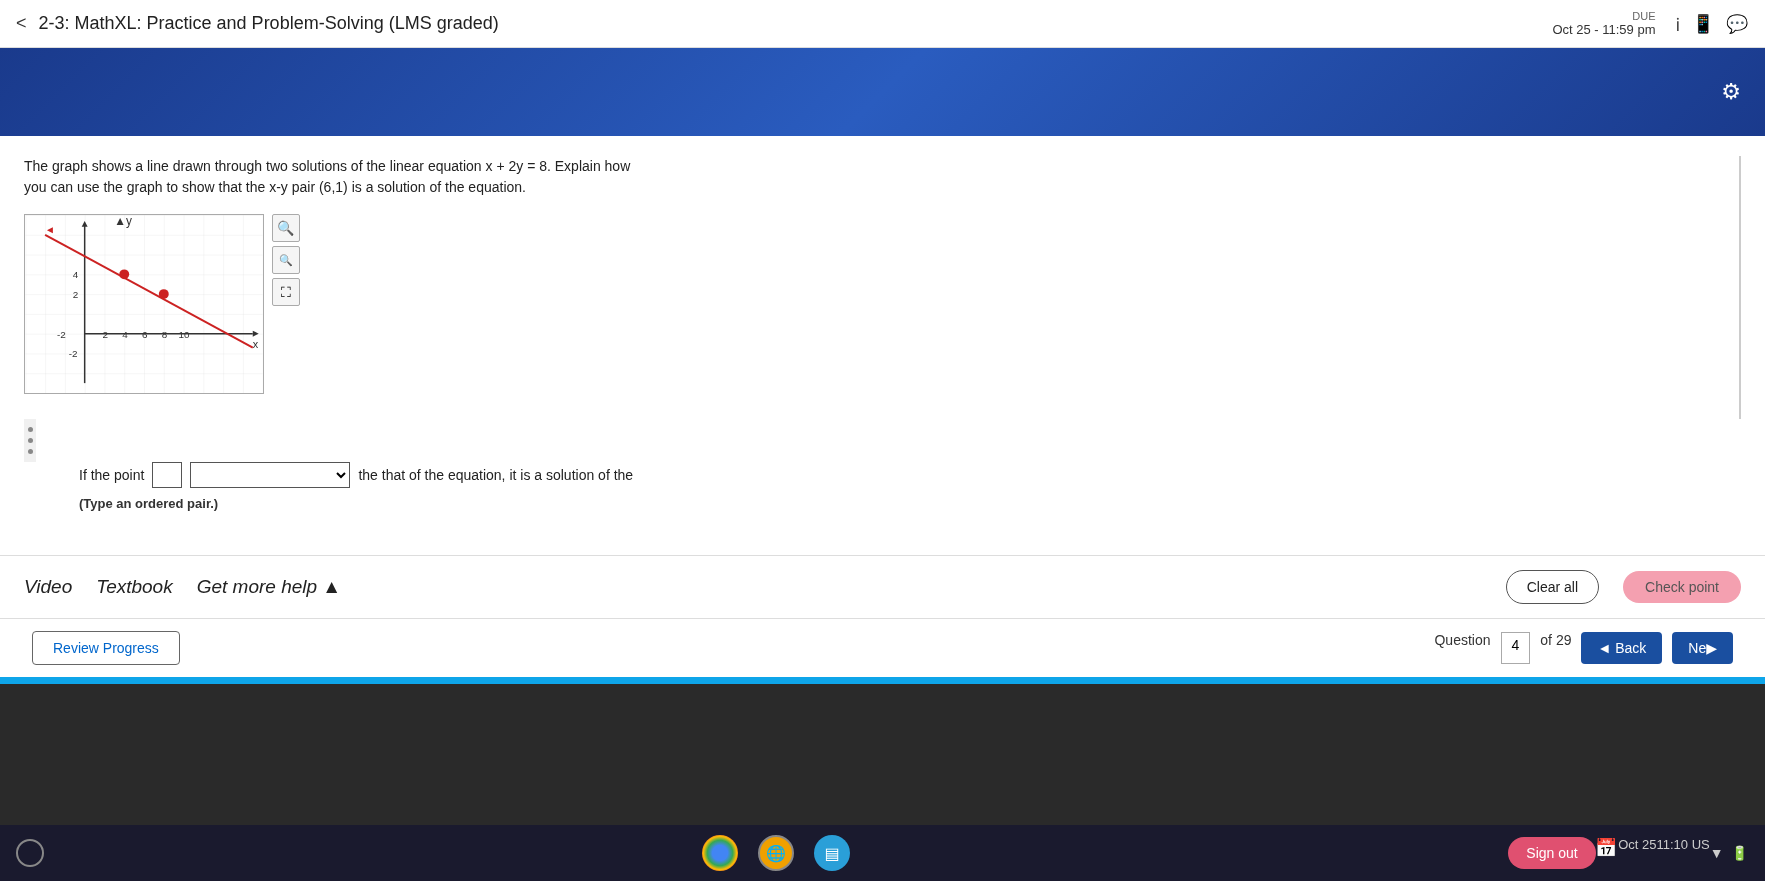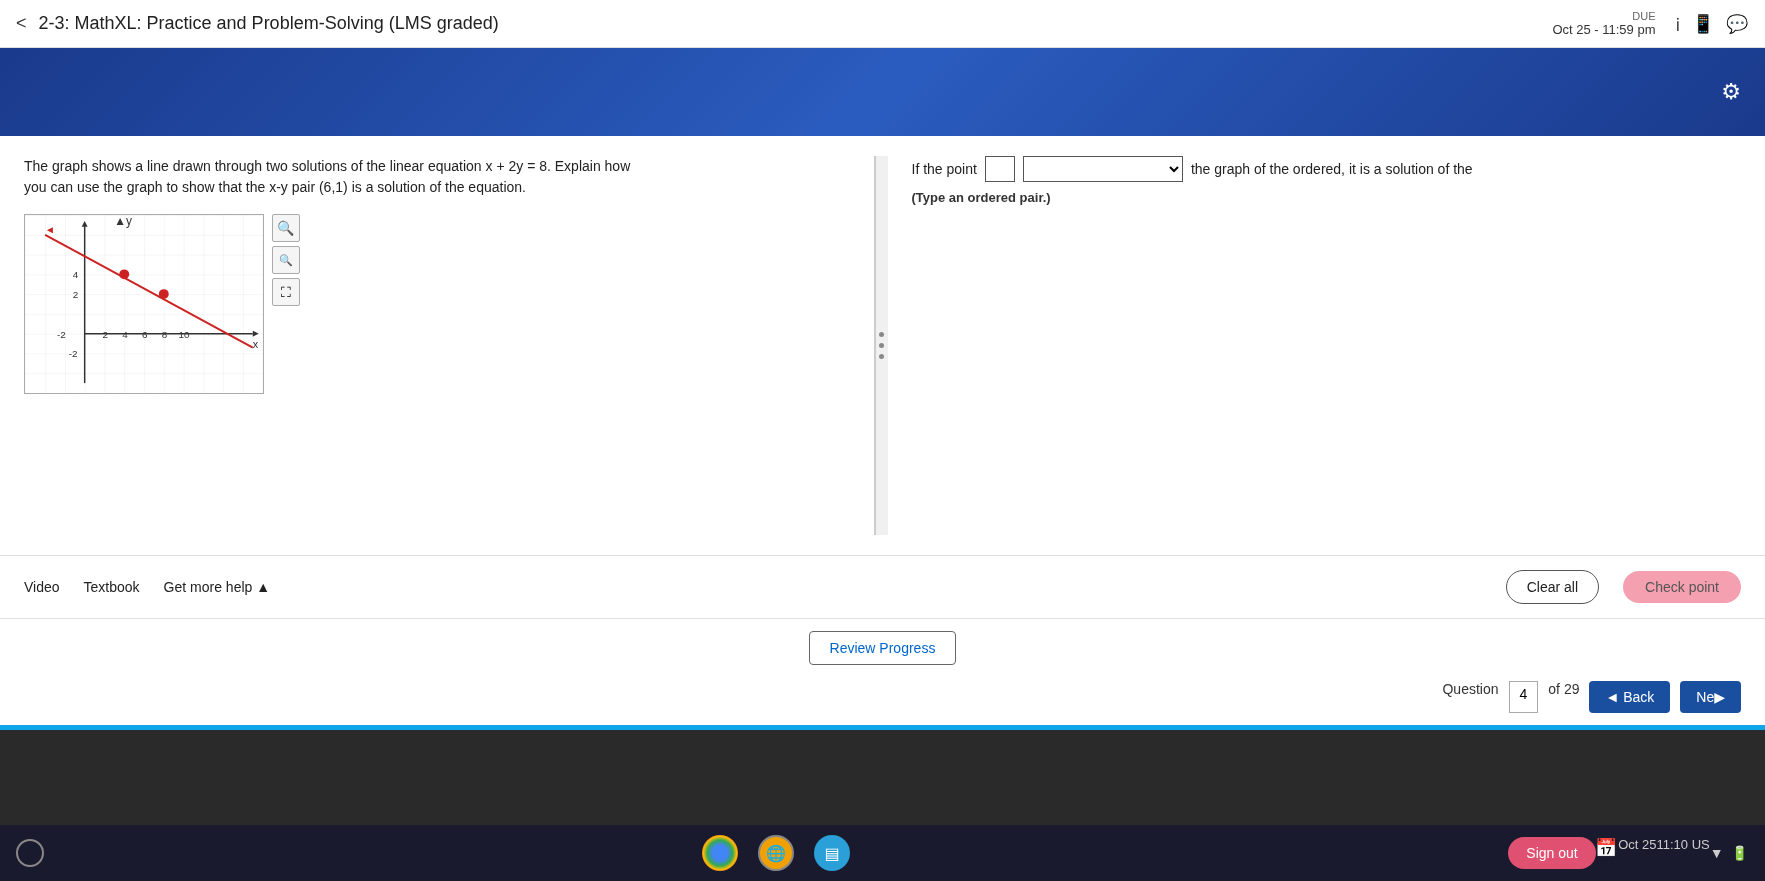--- a/index.html
+++ b/index.html
@@ -69,21 +69,21 @@
       color: #fff;
       cursor: pointer;
     }
 
     
     .main-content {
       background: #fff;
       margin: 0;
       padding: 20px 24px;
       display: flex;
-      flex-direction: row;
+      flex-direction: column;
       min-height: 420px;
       border-bottom: 1px solid #ddd;
     }
 
     
     .left-panel {
       flex: 1;
       padding-right: 20px;
       border-right: 2px solid #ccc;
     }
@@ -114,20 +114,21 @@
       align-items: center;
       justify-content: center;
       font-size: 14px;
       border-radius: 2px;
     }
 
     
     .right-panel {
       flex: 1;
       padding-left: 24px;
+      margin-left: 31px;
     }
     .answer-row {
       display: flex;
       align-items: center;
       gap: 8px;
       margin-bottom: 8px;
       flex-wrap: wrap;
     }
     .answer-text {
       font-size: 14px;
@@ -177,24 +178,25 @@
     
     .bottom-toolbar {
       background: #fff;
       padding: 14px 24px;
       display: flex;
       align-items: center;
       gap: 24px;
       border-bottom: 1px solid #ddd;
     }
     .help-link {
-      font-size: 14px;
+      font-size: 19px;
       color: #222;
       cursor: pointer;
       text-decoration: none;
+      font-style: italic;
     }
     .spacer { flex: 1; }
     .clear-all-btn {
       border: 1px solid #555;
       background: #fff;
       padding: 8px 20px;
       border-radius: 20px;
       font-size: 14px;
       cursor: pointer;
       color: #222;
@@ -205,26 +207,25 @@
       padding: 8px 22px;
       border-radius: 20px;
       font-size: 14px;
       cursor: pointer;
       color: #555;
     }
 
     
     .status-bar {
       background: #fff;
-      padding: 12px 24px;
+      padding: 12px 32px;
       display: flex;
       align-items: center;
       gap: 16px;
-      border-bottom: 5px solid #0ea5e9;
-      flex-direction: column;
+      border-bottom: 7px solid #0ea5e9;
     }
     .review-progress-btn {
       border: 1px solid #666;
       background: #fff;
       padding: 8px 20px;
       border-radius: 4px;
       font-size: 14px;
       cursor: pointer;
       color: #0066cc;
     }
@@ -419,21 +420,21 @@
   <div class="right-panel">
     <div class="answer-row">
       <span class="answer-text">If the point</span>
       <span class="answer-box"></span>
       <select class="answer-dropdown">
         <option></option>
         <option>is on</option>
         <option>is not on</option>
         <option>lies on</option>
       </select>
-      <span class="answer-text">the graph of the ordered, it is a solution of the</span>
+      <span class="answer-text">the that of the equation, it is a solution of the</span>
     </div>
     <p class="type-note">(Type an ordered pair.)</p>
   </div>
 </div>
 
 <div class="bottom-toolbar">
   <a class="help-link">Video</a>
   <a class="help-link">Textbook</a>
   <a class="help-link">Get more help ▲</a>
   <div class="spacer"></div>

